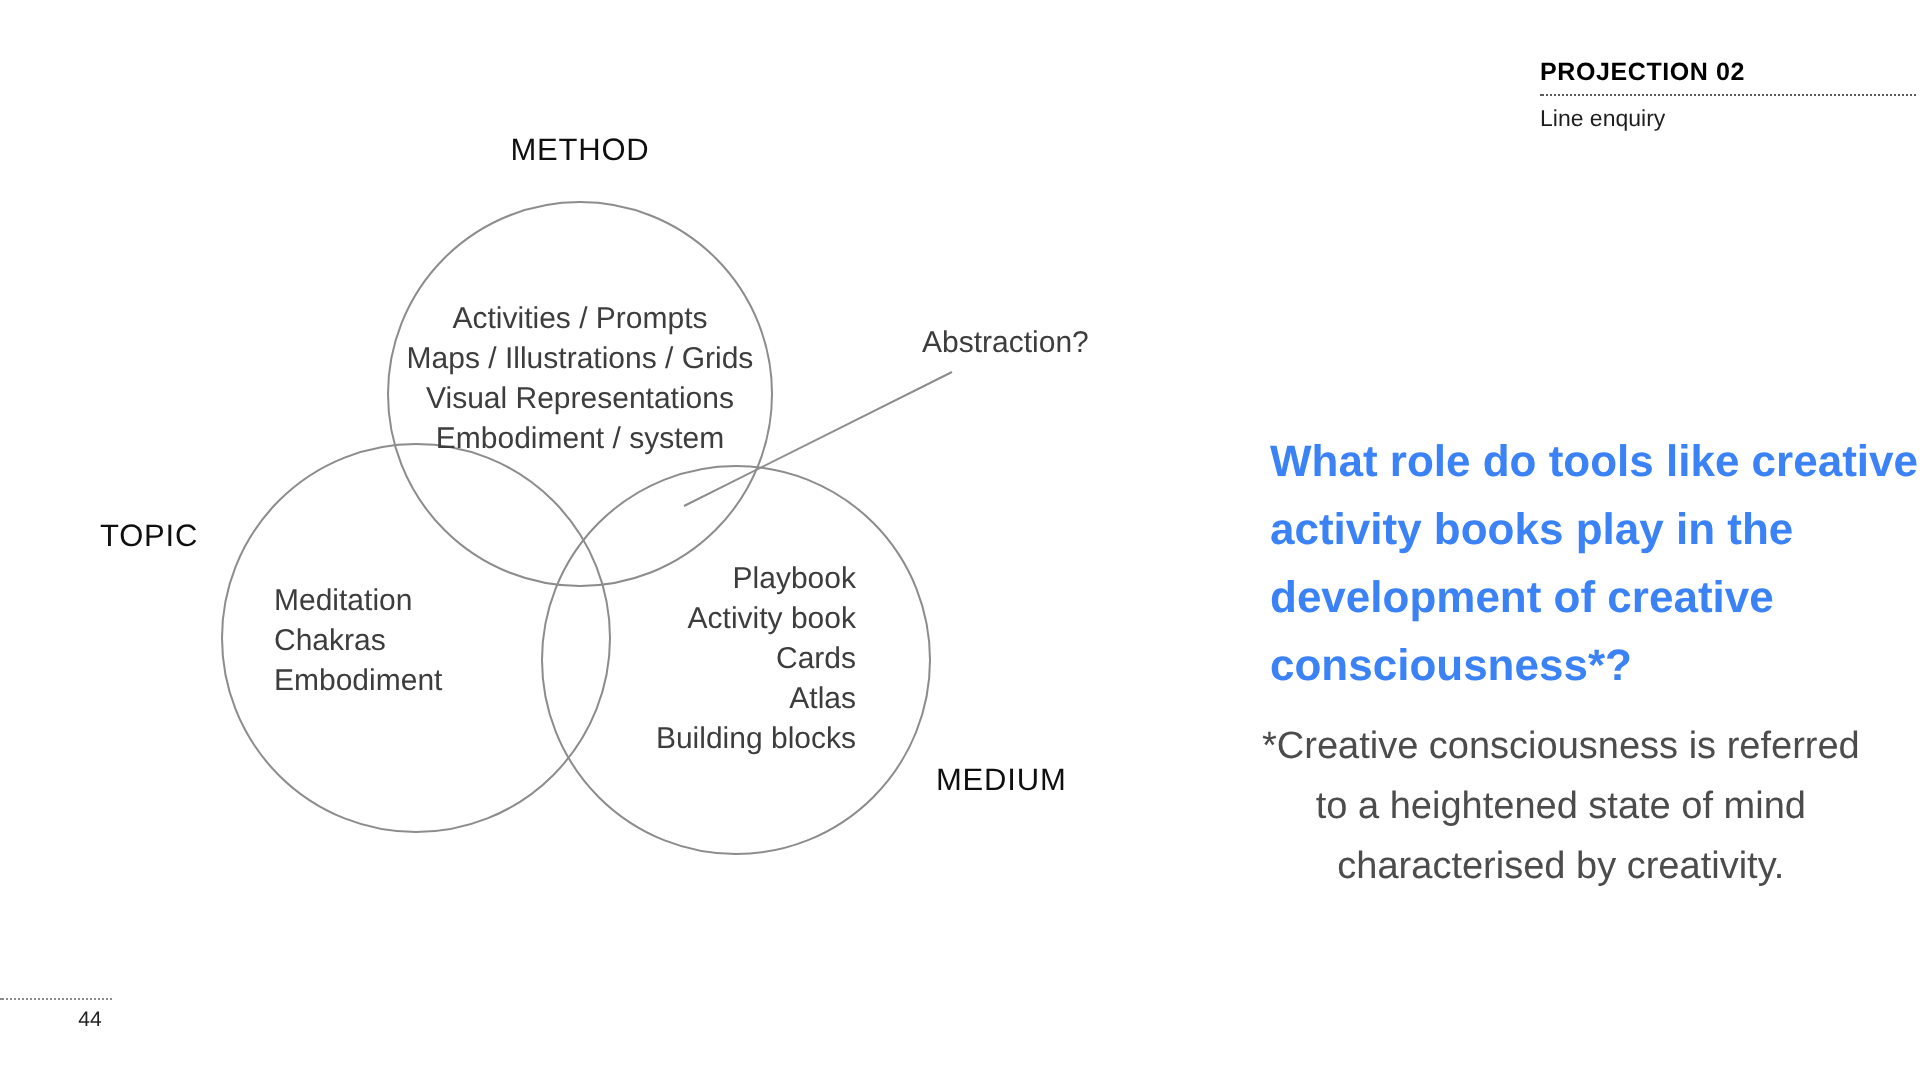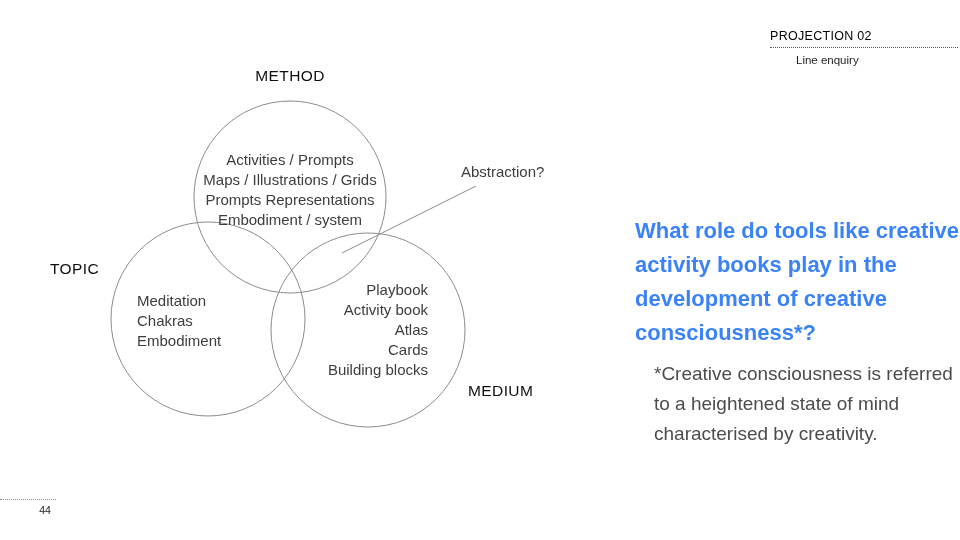--- a/index.html
+++ b/index.html
@@ -40,21 +40,21 @@
     color: #3b82f6;
     white-space: nowrap;
   }
   .footnote {
     font-size: 19px;
     line-height: 30px;
     color: #4c4c4c;
     white-space: nowrap;
   }
   .kicker {
-    font-weight: normal;
+    font-weight: bold;
     font-size: 12.5px;
     letter-spacing: 0.3px;
     color: #000000;
     white-space: nowrap;
   }
   .kicker-rule {
     border-top: 1px dotted #5a5a5a;
     height: 0;
   }
   .subtitle {
@@ -84,54 +84,54 @@
     <line x1="342" y1="253" x2="476" y2="186" stroke="#8c8c8c" stroke-width="1"></line>
   </svg>
 
   <div class="abs circle-label" style="left:230px; top:67px; width:120px; text-align:center;">METHOD</div>
   <div class="abs circle-label" style="left:50px; top:260px;">TOPIC</div>
   <div class="abs circle-label" style="left:468px; top:382px;">MEDIUM</div>
 
   <div class="abs circle-items" style="left:168px; top:150px; width:244px; text-align:center;">
     <div>Activities / Prompts</div>
     <div>Maps / Illustrations / Grids</div>
-    <div>Prompts Representations</div>
+    <div>Visual Representations</div>
     <div>Embodiment / system</div>
   </div>
 
   <div class="abs circle-items" style="left:137px; top:291px; text-align:left;">
     <div>Meditation</div>
     <div>Chakras</div>
     <div>Embodiment</div>
   </div>
 
   <div class="abs circle-items" style="left:278px; top:280px; width:150px; text-align:right;">
     <div>Playbook</div>
     <div>Activity book</div>
+    <div>Cards</div>
     <div>Atlas</div>
-    <div>Cards</div>
     <div>Building blocks</div>
   </div>
 
   <div class="abs annotation" style="left:461px; top:163px;">Abstraction?</div>
 
   <div class="abs" style="left:770px; top:29px; width:188px;">
     <div class="kicker">PROJECTION 02</div>
     <div class="kicker-rule" style="margin-top:4px;"></div>
-    <div class="subtitle" style="margin-top:6px;margin-left:26px;">Line enquiry</div>
+    <div class="subtitle" style="margin-top:6px;">Line enquiry</div>
   </div>
 
   <div class="abs question" style="left:635px; top:214px;">
     <div>What role do tools like creative</div>
     <div>activity books play in the</div>
     <div>development of creative</div>
     <div>consciousness*?</div>
   </div>
 
-  <div class="abs footnote" style="left:654px; top:359px;">
+  <div class="abs footnote" style="left:631px; top:359px;text-align:center;">
     <div>*Creative consciousness is referred</div>
     <div>to a heightened state of mind</div>
     <div>characterised by creativity.</div>
   </div>
 
   <div class="abs footer-rule" style="left:0; top:499px; width:56px;"></div>
   <div class="abs page-number" style="left:30px; top:504px; width:30px;">44</div>
 
 </div>
 

